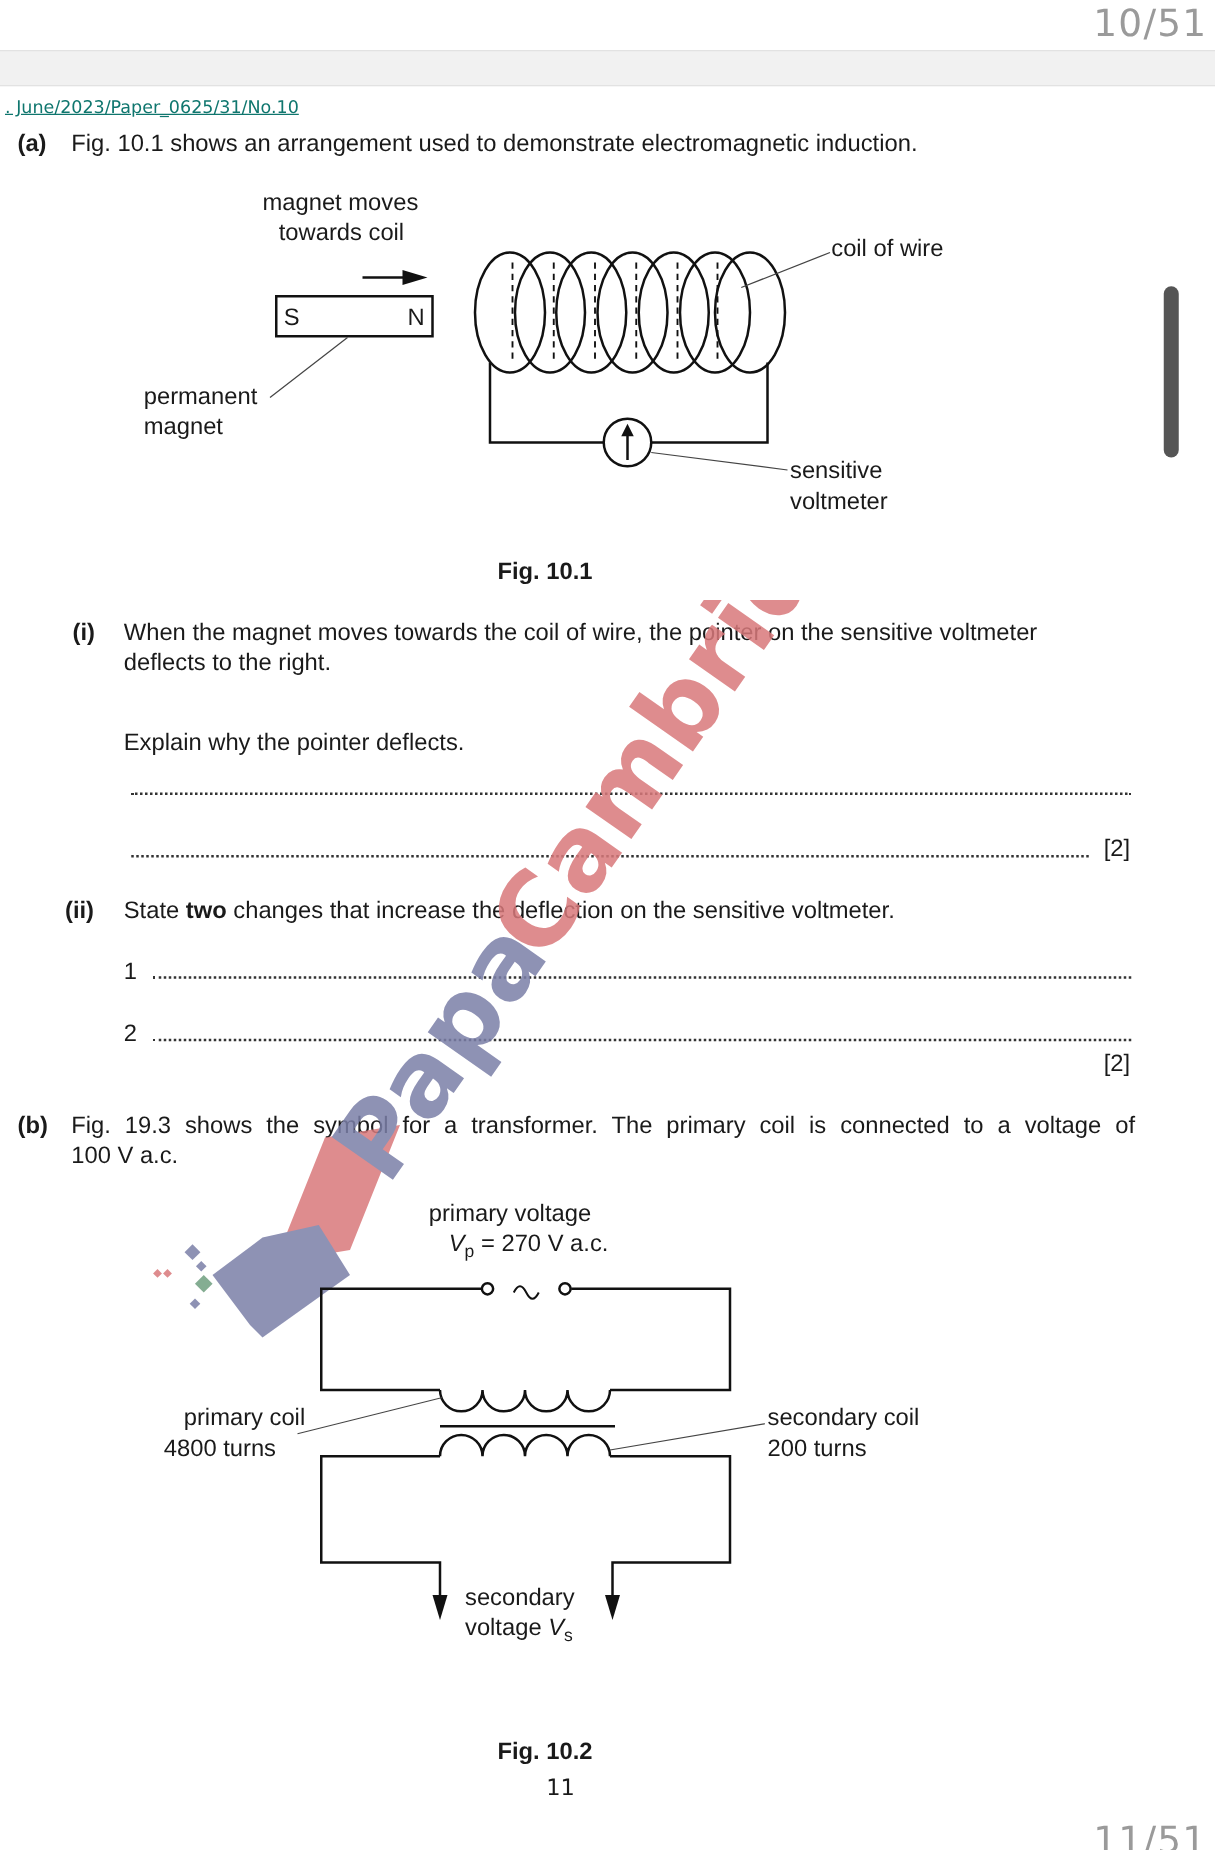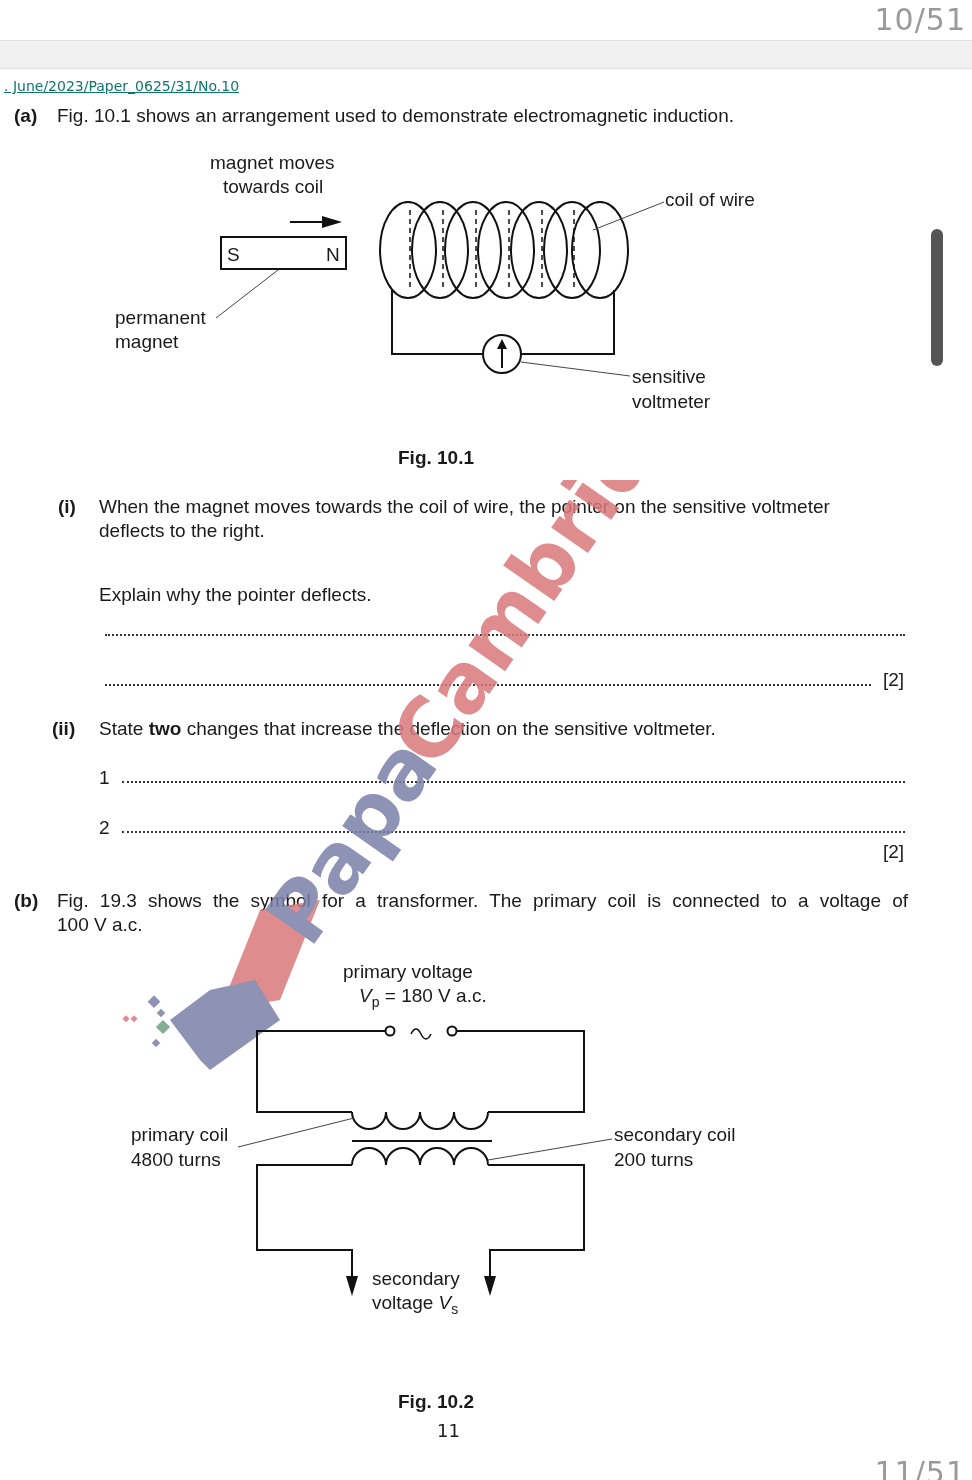--- a/index.html
+++ b/index.html
@@ -136,22 +136,22 @@
   <path d="M411,14 q5,-10 10,0 q5,10 10,0" fill="none" stroke="#111" stroke-width="1.6"></path>
 
   <polygon points="352,276 346,256 358,256" fill="#111"></polygon>
   <polygon points="490,276 484,256 496,256" fill="#111"></polygon>
 
   <line x1="238" y1="127" x2="354" y2="98" stroke="#444" stroke-width="1"></line>
   <line x1="488" y1="140" x2="612" y2="119" stroke="#444" stroke-width="1"></line>
 </svg>
 
 <div class="abs lbl" style="left:343px; top:960px;">primary voltage</div>
-<div class="abs lbl" style="left:359px; top:984px;"><i>V</i><sub style="font-size:14px;">p</sub><span> = 180 V a.c.</span></div>
-<div class="abs lbl" style="left:131px; top:1123px;">primary coil</div>
+<div class="abs lbl" style="left:359px; top:984px;"><i>V</i><sub style="font-size:14px;">p</sub><span> = 270 V a.c.</span></div>
+<div class="abs lbl" style="left:147px; top:1123px;">primary coil</div>
 <div class="abs lbl" style="left:131px; top:1148px;">4800 turns</div>
 <div class="abs lbl" style="left:614px; top:1123px;">secondary coil</div>
 <div class="abs lbl" style="left:614px; top:1148px;">200 turns</div>
 <div class="abs lbl" style="left:372px; top:1267px;">secondary</div>
 <div class="abs lbl" style="left:372px; top:1291px;"><span>voltage </span><i>V</i><sub style="font-size:14px;">s</sub></div>
 
 <div class="abs txt b" style="left:398px; top:1354px;margin-top:36px;">Fig. 10.2</div>
 
 <div class="abs" style="left:437px; top:1420px; font-size:18px; font-family:'DejaVu Sans', sans-serif;">11</div>
 

